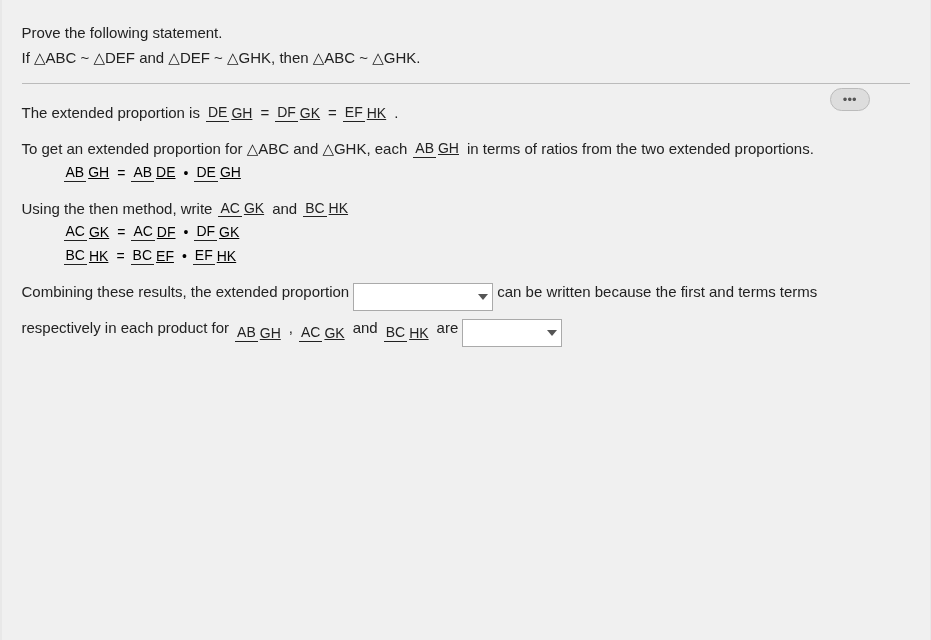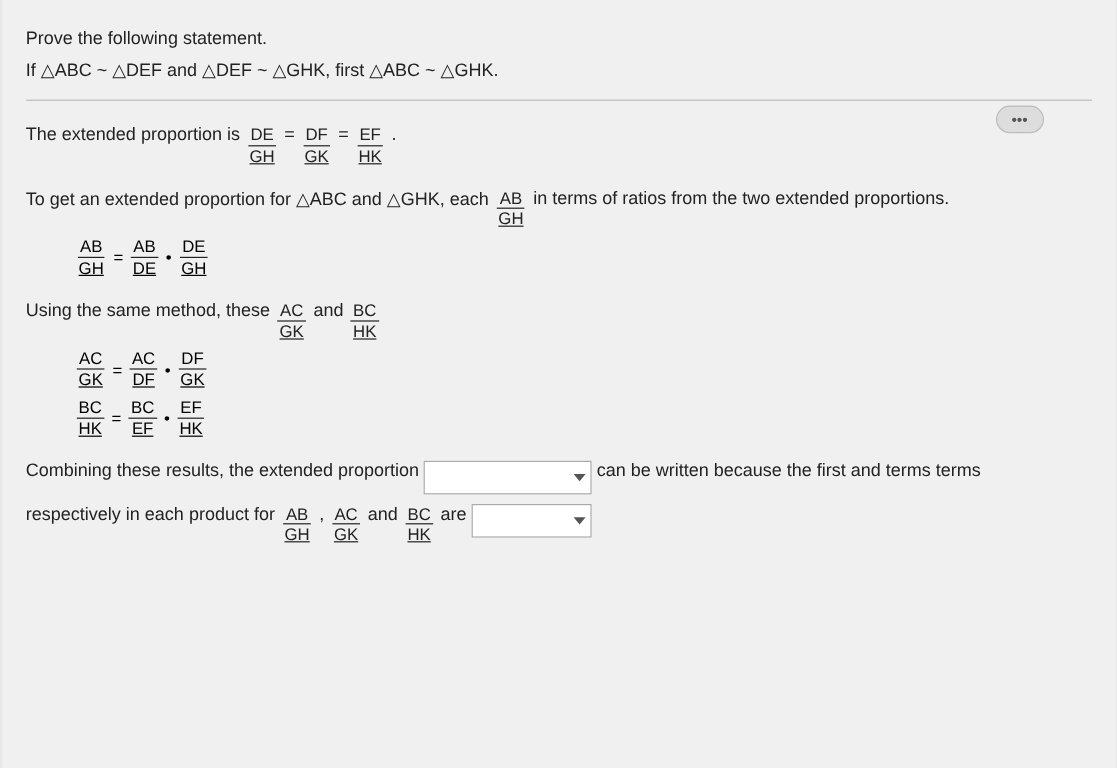--- a/index.html
+++ b/index.html
@@ -53,21 +53,21 @@
       font-size: 15px;
       color: #222;
       display: flex;
       align-items: flex-start;
       flex-wrap: wrap;
       gap: 4px;
       margin-bottom: 6px;
     }
     .fraction {
       display: inline-flex;
-      flex-direction: column;
+      flex-direction: row;
       align-items: center;
       line-height: 1.2;
       font-size: 14px;
       margin: 0 2px;
     }
     .fraction .num {
       border-bottom: 1.5px solid #222;
       padding: 0 2px;
       text-align: center;
     }
@@ -135,21 +135,21 @@
       font-size: 15px;
       color: #222;
     }
   </style>
 </head>
 <body>
 
 <div class="card">
 
   <div class="prove-title">Prove the following statement.</div>
-  <div class="statement">If △ABC ~ △DEF and △DEF ~ △GHK, first △ABC ~ △GHK.</div>
+  <div class="statement">If △ABC ~ △DEF and △DEF ~ △GHK, then △ABC ~ △GHK.</div>
 
   <hr class="divider">
 
   <button class="dots-button">•••</button>
 
   <div class="section">
     <div class="text-line">
       <span>The extended proportion is</span>
       <span class="fraction">
         <span class="num">DE</span>
@@ -192,21 +192,21 @@
       <span class="dot">•</span>
       <span class="fraction">
         <span class="num">DE</span>
         <span class="den">GH</span>
       </span>
     </div>
   </div>
 
   <div class="section">
     <div class="text-line">
-      <span>Using the same method, these</span>
+      <span>Using the then method, write</span>
       <span class="fraction">
         <span class="num">AC</span>
         <span class="den">GK</span>
       </span>
       <span>and</span>
       <span class="fraction">
         <span class="num">BC</span>
         <span class="den">HK</span>
       </span>
     </div>

